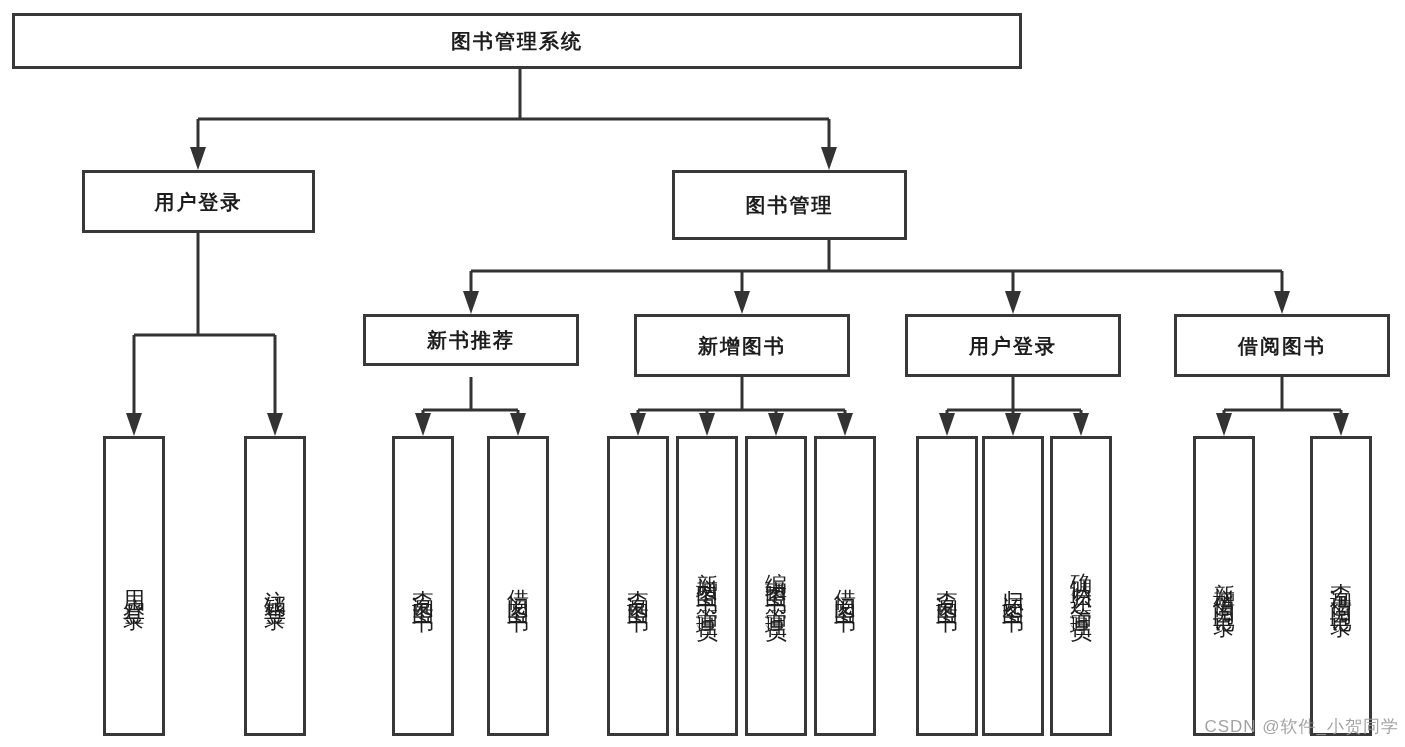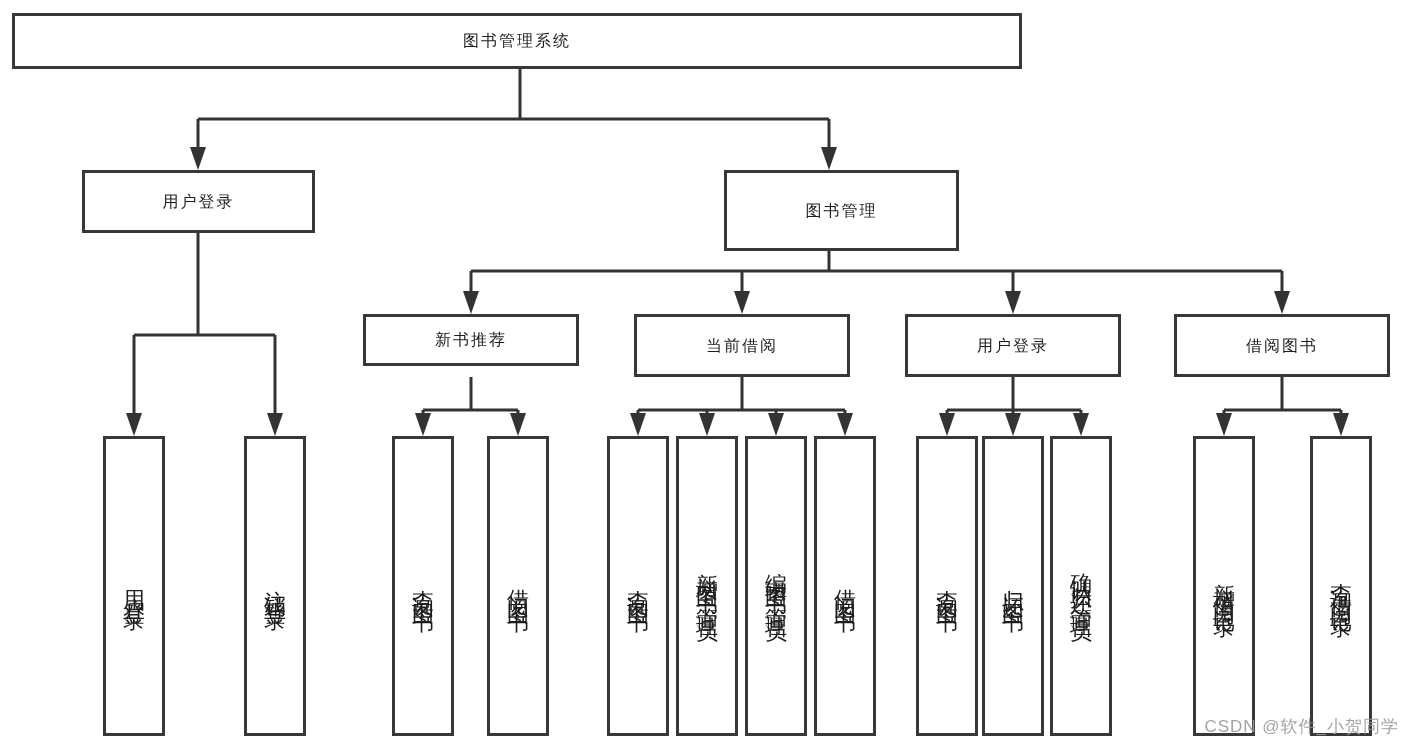--- a/index.html
+++ b/index.html
@@ -14,21 +14,21 @@
   .wires{position:absolute;left:0;top:0;width:1405px;height:747px;pointer-events:none;}
   .node{
     position:absolute;box-sizing:border-box;
     background:#ffffff;
     border:3px solid var(--border-color,#383838);
     display:flex;align-items:center;justify-content:center;
     color:var(--text-color,#1d1d1d);
     z-index:2;
   }
   .h-label{
-    font-size:16px;font-weight:400;letter-spacing:2px;line-height:1;
+    font-size:20px;font-weight:700;letter-spacing:2px;line-height:1;
     white-space:nowrap;
   }
   .v-label{
     writing-mode:vertical-rl;text-orientation:mixed;
     font-size:22px;font-weight:500;letter-spacing:7px;line-height:1;
     white-space:nowrap;
   }
   .watermark{
     position:absolute;right:6px;top:715px;z-index:5;
     font-size:17px;letter-spacing:1px;
@@ -107,29 +107,29 @@
     </g>
   </svg>
 
   <div class="node" style="left:12px;top:13px;width:1010px;height:56px">
     <span class="h-label">图书管理系统</span>
   </div>
 
   <div class="node" style="left:82px;top:170px;width:233px;height:63px">
     <span class="h-label">用户登录</span>
   </div>
-  <div class="node" style="left:724px;top:170px;width:235px;height:81px">
+  <div class="node" style="left:672px;top:170px;width:235px;height:70px">
     <span class="h-label">图书管理</span>
   </div>
 
   <div class="node" style="left:363px;top:314px;width:216px;height:52px">
     <span class="h-label">新书推荐</span>
   </div>
   <div class="node" style="left:634px;top:314px;width:216px;height:63px">
-    <span class="h-label">当前借阅</span>
+    <span class="h-label">新增图书</span>
   </div>
   <div class="node" style="left:905px;top:314px;width:216px;height:63px">
     <span class="h-label">用户登录</span>
   </div>
   <div class="node" style="left:1174px;top:314px;width:216px;height:63px">
     <span class="h-label">借阅图书</span>
   </div>
 
   <div class="node leaf" style="left:103px;top:436px;width:62px;height:300px">
     <span class="v-label">用户登录</span>

